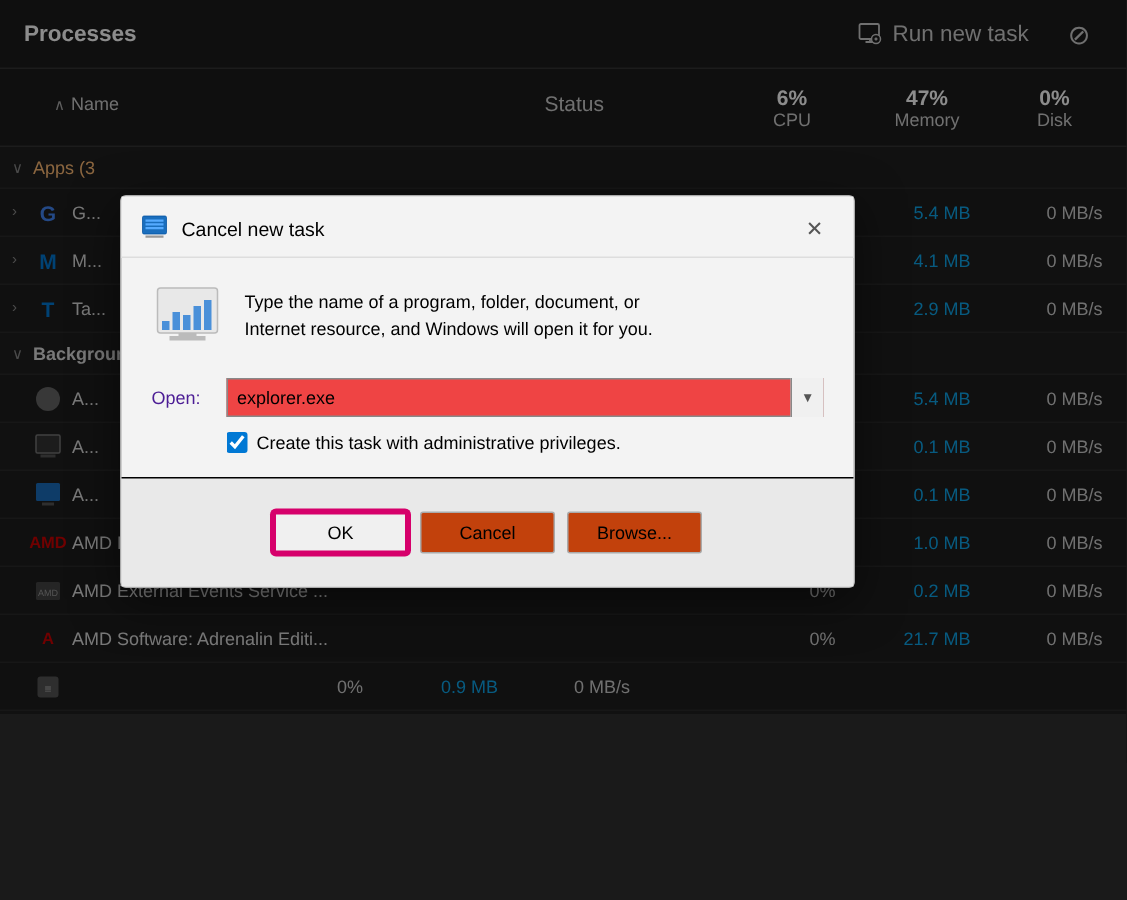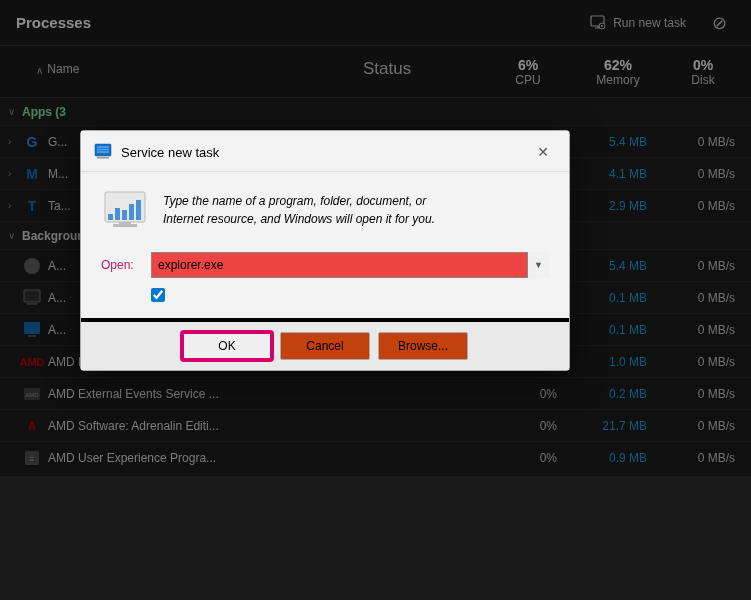--- a/index.html
+++ b/index.html
@@ -41,21 +41,21 @@
       align-items: center;
       gap: 8px;
     }
     .run-new-task-btn {
       display: flex;
       align-items: center;
       gap: 7px;
       background: transparent;
       border: none;
       color: #ccc;
-      font-size: 12px;
+      font-size: 15px;
       cursor: pointer;
       padding: 5px 10px;
     }
 
     
     .col-headers {
       display: flex;
       align-items: center;
       background: #1c1c1c;
       height: 52px;
@@ -70,21 +70,21 @@
       padding-left: 28px;
       color: #ccc;
       font-size: 12px;
     }
     .col-status {
       width: 120px;
       display: flex;
       align-items: flex-end;
       padding-bottom: 6px;
       color: #ccc;
-      font-size: 17px;
+      font-size: 14px;
     }
     .col-cpu {
       width: 90px;
       display: flex;
       flex-direction: column;
       align-items: center;
       justify-content: center;
       color: #ccc;
       font-size: 12px;
       text-align: center;
@@ -286,21 +286,21 @@
       padding-top: 4px;
     }
 
     .dialog-form-row {
       display: flex;
       align-items: center;
       margin-bottom: 10px;
     }
     .dialog-label {
       font-size: 12px;
-      color: #be185d;
+      color: #4c1d95;
       margin-right: 8px;
       min-width: 42px;
     }
     .dialog-input-wrapper {
       flex: 1;
       position: relative;
     }
     .dialog-input {
       width: 100%;
       height: 26px;
@@ -338,26 +338,26 @@
       margin-right: 6px;
       accent-color: #0078d4;
     }
     .dialog-checkbox-label {
       font-size: 12px;
       color: #000;
     }
 
     .dialog-footer {
       background: #e9e9e9;
-      border-top: 4px solid #000000;
+      border-top: 1px solid #000000;
       display: flex;
       justify-content: center;
       align-items: center;
       gap: 8px;
-      padding: 10px 16px;
+      padding: 22px 16px;
     }
 
     .dialog-btn {
       min-width: 90px;
       height: 28px;
       border: 1px solid #aaa;
       background: #c2410c;
       font-size: 12px;
       cursor: pointer;
       padding: 0 16px;
@@ -398,34 +398,34 @@
       <span>Name</span>
     </div>
     <div class="col-status">
       <span>Status</span>
     </div>
     <div class="col-cpu">
       <span class="col-pct">6%</span>
       <span>CPU</span>
     </div>
     <div class="col-memory">
-      <span class="col-pct">62%</span>
+      <span class="col-pct">47%</span>
       <span>Memory</span>
     </div>
     <div class="col-disk">
       <span class="col-pct">0%</span>
       <span>Disk</span>
     </div>
   </div>
 
   <div class="process-list">
 
     <div class="section-header">
       <span class="section-expand">∨</span>
-      <span style="font-weight:700;color:#86efac;">Apps (3</span>
+      <span style="font-weight:400;color:#fdba74;">Apps (3</span>
     </div>
 
     <div class="process-row">
       <span class="proc-expand">›</span>
       <span class="proc-icon" style="color:#4285f4;font-weight:700;">G</span>
       <span class="proc-name">G...</span>
       <span class="proc-status"></span>
       <span class="proc-cpu"></span>
       <span class="proc-memory">5.4 MB</span>
       <span class="proc-disk">0 MB/s</span>
@@ -529,21 +529,20 @@
       <span class="proc-disk">0 MB/s</span>
     </div>
     <div class="process-row">
       <span class="proc-expand"></span>
       <span class="proc-icon">
         <svg width="18" height="18" viewBox="0 0 18 18">
             <rect x="2" y="2" width="14" height="14" rx="2" fill="#555"></rect>
             <text x="9" y="13" text-anchor="middle" fill="#aaa" font-size="8">≡</text>
           </svg>
       </span>
-      <span class="proc-name">AMD User Experience Progra...</span>
       <span class="proc-status"></span>
       <span class="proc-cpu">0%</span>
       <span class="proc-memory">0.9 MB</span>
       <span class="proc-disk">0 MB/s</span>
     </div>
 
   </div>
 
   <div class="modal-overlay">
     <div class="dialog">
@@ -551,53 +550,54 @@
       <div class="dialog-titlebar">
         <span class="dialog-icon">
           <svg width="18" height="18" viewBox="0 0 18 18">
             <rect x="1" y="1" width="16" height="12" rx="1" fill="#1a6ebd" stroke="#0050a0" stroke-width="0.5"></rect>
             <rect x="3" y="14" width="12" height="1.5" fill="#999"></rect>
             <line x1="3" y1="4" x2="15" y2="4" stroke="#5af" stroke-width="1.5"></line>
             <line x1="3" y1="6.5" x2="15" y2="6.5" stroke="#5af" stroke-width="1.5"></line>
             <line x1="3" y1="9" x2="15" y2="9" stroke="#5af" stroke-width="1.5"></line>
           </svg>
         </span>
-        <span class="dialog-title-text">Service new task</span>
+        <span class="dialog-title-text">Cancel new task</span>
         <button class="dialog-close-btn">✕</button>
       </div>
 
       <div class="dialog-body">
         <div class="dialog-top">
 
           <div class="dialog-app-icon">
             <svg width="44" height="44" viewBox="0 0 44 44">
               <rect x="2" y="2" width="40" height="30" rx="2" fill="#e8e8e8" stroke="#bbb" stroke-width="1"></rect>
               <rect x="5" y="24" width="5" height="6" fill="#4a90d9"></rect>
               <rect x="12" y="18" width="5" height="12" fill="#4a90d9"></rect>
               <rect x="19" y="20" width="5" height="10" fill="#4a90d9"></rect>
               <rect x="26" y="14" width="5" height="16" fill="#4a90d9"></rect>
               <rect x="33" y="10" width="5" height="20" fill="#4a90d9"></rect>
               <rect x="16" y="32" width="12" height="2" fill="#bbb"></rect>
               <rect x="10" y="34" width="24" height="3" fill="#bbb"></rect>
             </svg>
           </div>
-          <p class="dialog-description" style="white-space:pre-line;font-style:italic;">Type the name of a program, folder, document, or
+          <p class="dialog-description" style="white-space:pre-line;">Type the name of a program, folder, document, or
 Internet resource, and Windows will open it for you.</p>
         </div>
 
         <div class="dialog-form-row">
           <span class="dialog-label">Open:</span>
           <div class="dialog-input-wrapper">
             <input class="dialog-input" type="text" value="explorer.exe" style="">
             <div class="dialog-input-dropdown">▼</div>
           </div>
         </div>
 
         <div class="dialog-checkbox-row">
           <input type="checkbox" class="dialog-checkbox" id="admin-cb" checked="" style="">
+          <label for="admin-cb" class="dialog-checkbox-label">Create this task with administrative privileges.</label>
         </div>
       </div>
 
       <div class="dialog-footer">
         <button class="dialog-btn dialog-btn-ok">OK</button>
         <button class="dialog-btn">Cancel</button>
         <button class="dialog-btn">Browse...</button>
       </div>
 
     </div>

